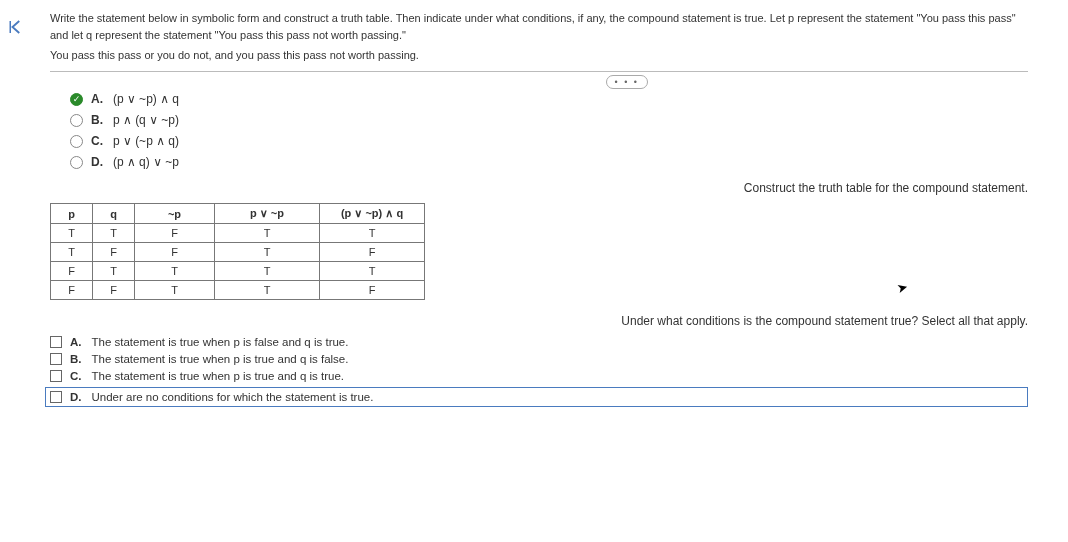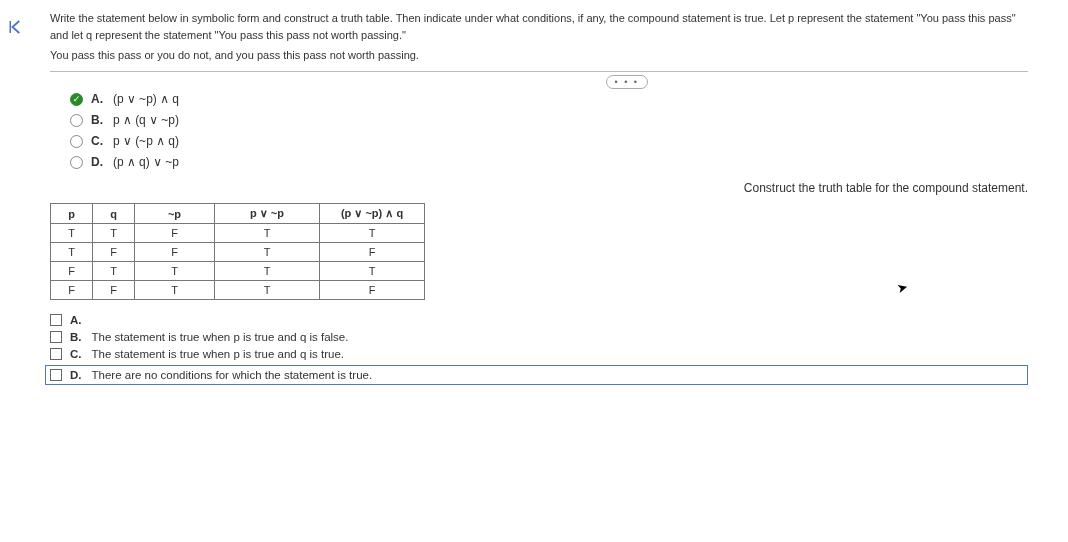--- a/index.html
+++ b/index.html
@@ -193,37 +193,39 @@
     <tr>
       <td>F</td>
       <td>F</td>
       <td>T</td>
       <td>T</td>
       <td>F</td>
     </tr>
   </tbody>
     </table>
 
+  <p class="subhead">Under what conditions is the compound statement true? Select all that apply.</p>
 
   <div class="checks">
     <div class="check-row">
       <span class="checkbox"></span>
       <span class="check-letter">A.</span>
+      <span>The statement is true when p is false and q is true.</span>
     </div>
     <div class="check-row">
       <span class="checkbox"></span>
       <span class="check-letter">B.</span>
       <span>The statement is true when p is true and q is false.</span>
     </div>
     <div class="check-row">
       <span class="checkbox"></span>
       <span class="check-letter">C.</span>
       <span>The statement is true when p is true and q is true.</span>
     </div>
     <div class="check-row highlight-box">
       <span class="checkbox"></span>
       <span class="check-letter">D.</span>
-      <span>There are no conditions for which the statement is true.</span>
+      <span>Under are no conditions for which the statement is true.</span>
     </div>
   </div>
 
   <div class="cursor">➤</div>
 </div>
 
 </body></html>

